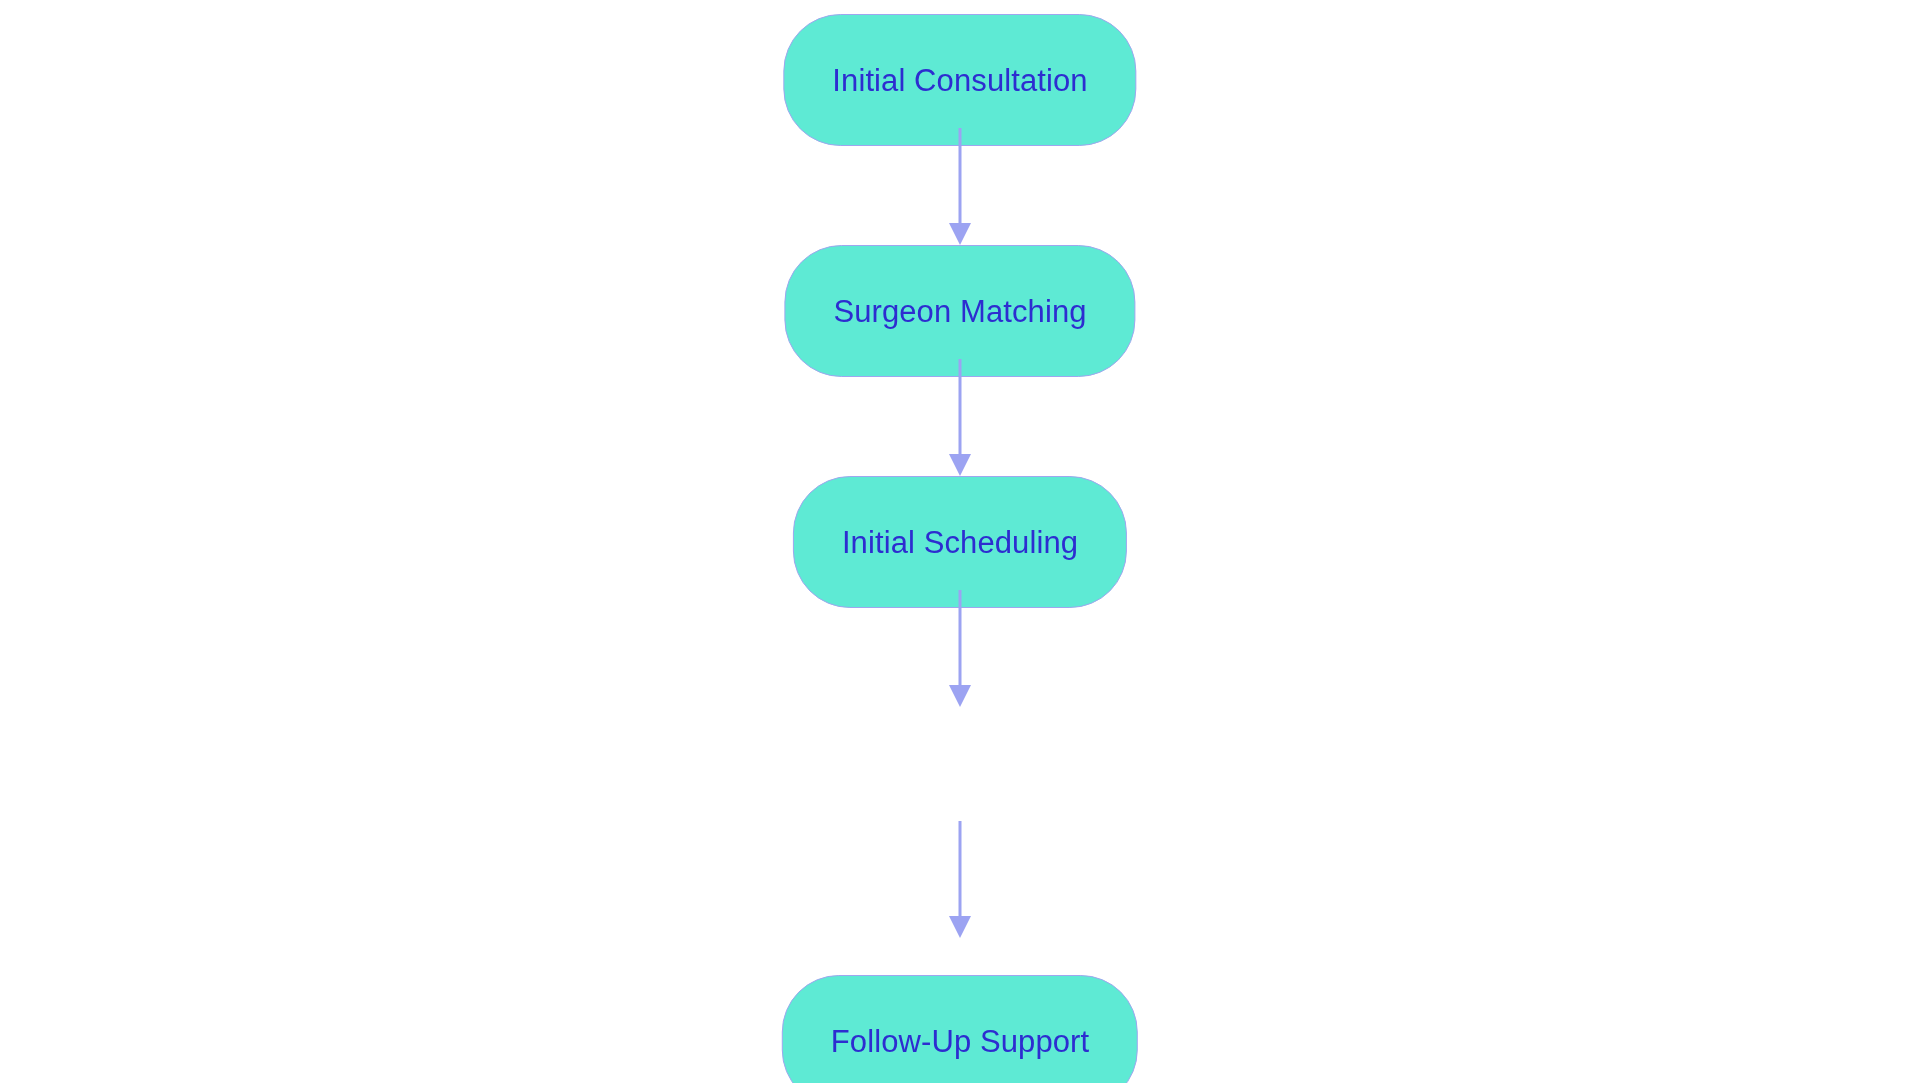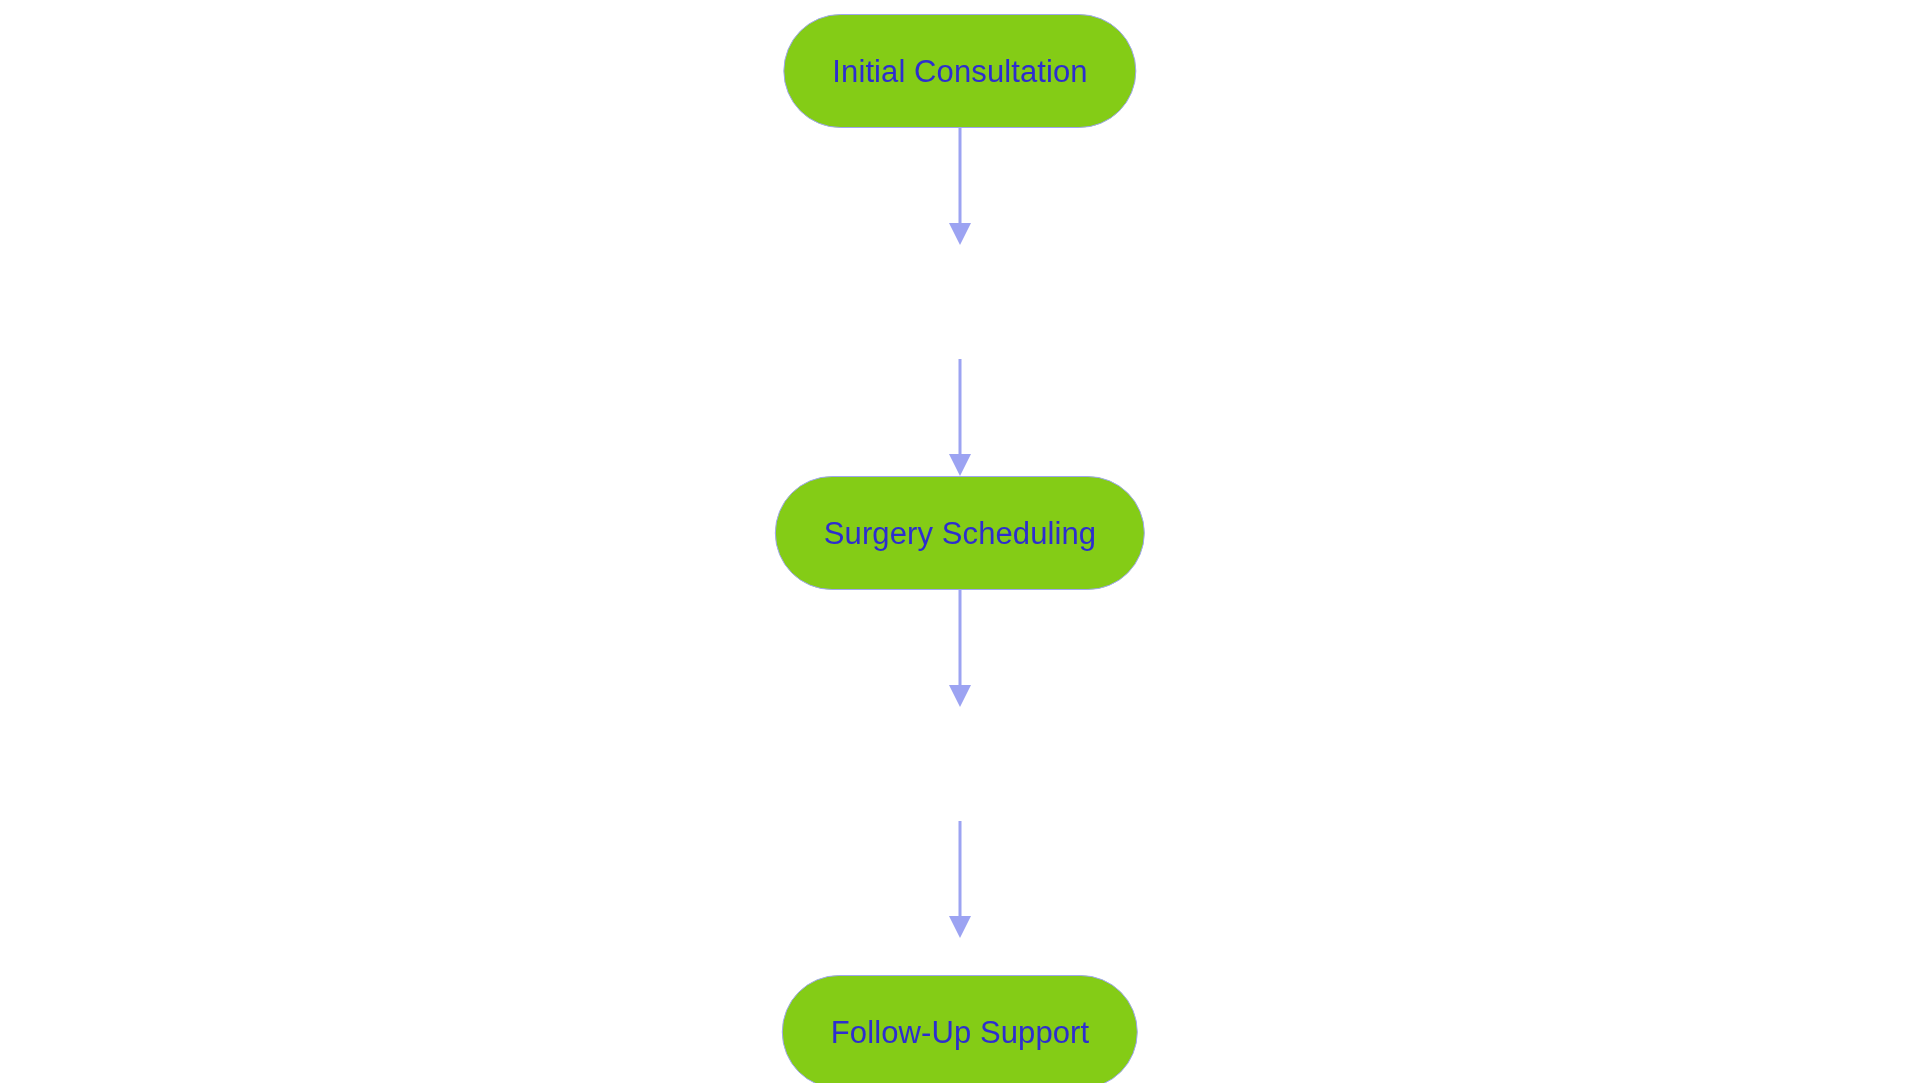--- a/index.html
+++ b/index.html
@@ -29,23 +29,23 @@
     top: 0;
     width: 1920px;
     height: 1083px;
   }
 
   
   .flow-node {
     position: absolute;
     left: 50%;
     transform: translateX(-50%);
-    height: 114px;
+    height: 132px;
     box-sizing: border-box;
-    background: #84cc16;
+    background: #5eead4;
     border: 1.6px solid #9FA6EF;
     border-radius: 57px;
     display: flex;
     align-items: center;
     justify-content: flex-start;
     padding: 0 48px;
     white-space: nowrap;
   }
 
   .flow-node-label {
@@ -112,28 +112,31 @@
 
     <div class="flow-node node-1">
       <span class="flow-node-label">Initial Consultation</span>
     </div>
 
     <div class="flow-connector conn-1">
       <div class="conn-line"></div>
       <div class="conn-arrowhead"></div>
     </div>
 
+    <div class="flow-node node-2">
+      <span class="flow-node-label">Surgeon Matching</span>
+    </div>
 
     <div class="flow-connector conn-2">
       <div class="conn-line"></div>
       <div class="conn-arrowhead"></div>
     </div>
 
     <div class="flow-node node-3">
-      <span class="flow-node-label">Surgery Scheduling</span>
+      <span class="flow-node-label">Initial Scheduling</span>
     </div>
 
     <div class="flow-connector conn-3">
       <div class="conn-line"></div>
       <div class="conn-arrowhead"></div>
     </div>
 
 
     <div class="flow-connector conn-4">
       <div class="conn-line"></div>

